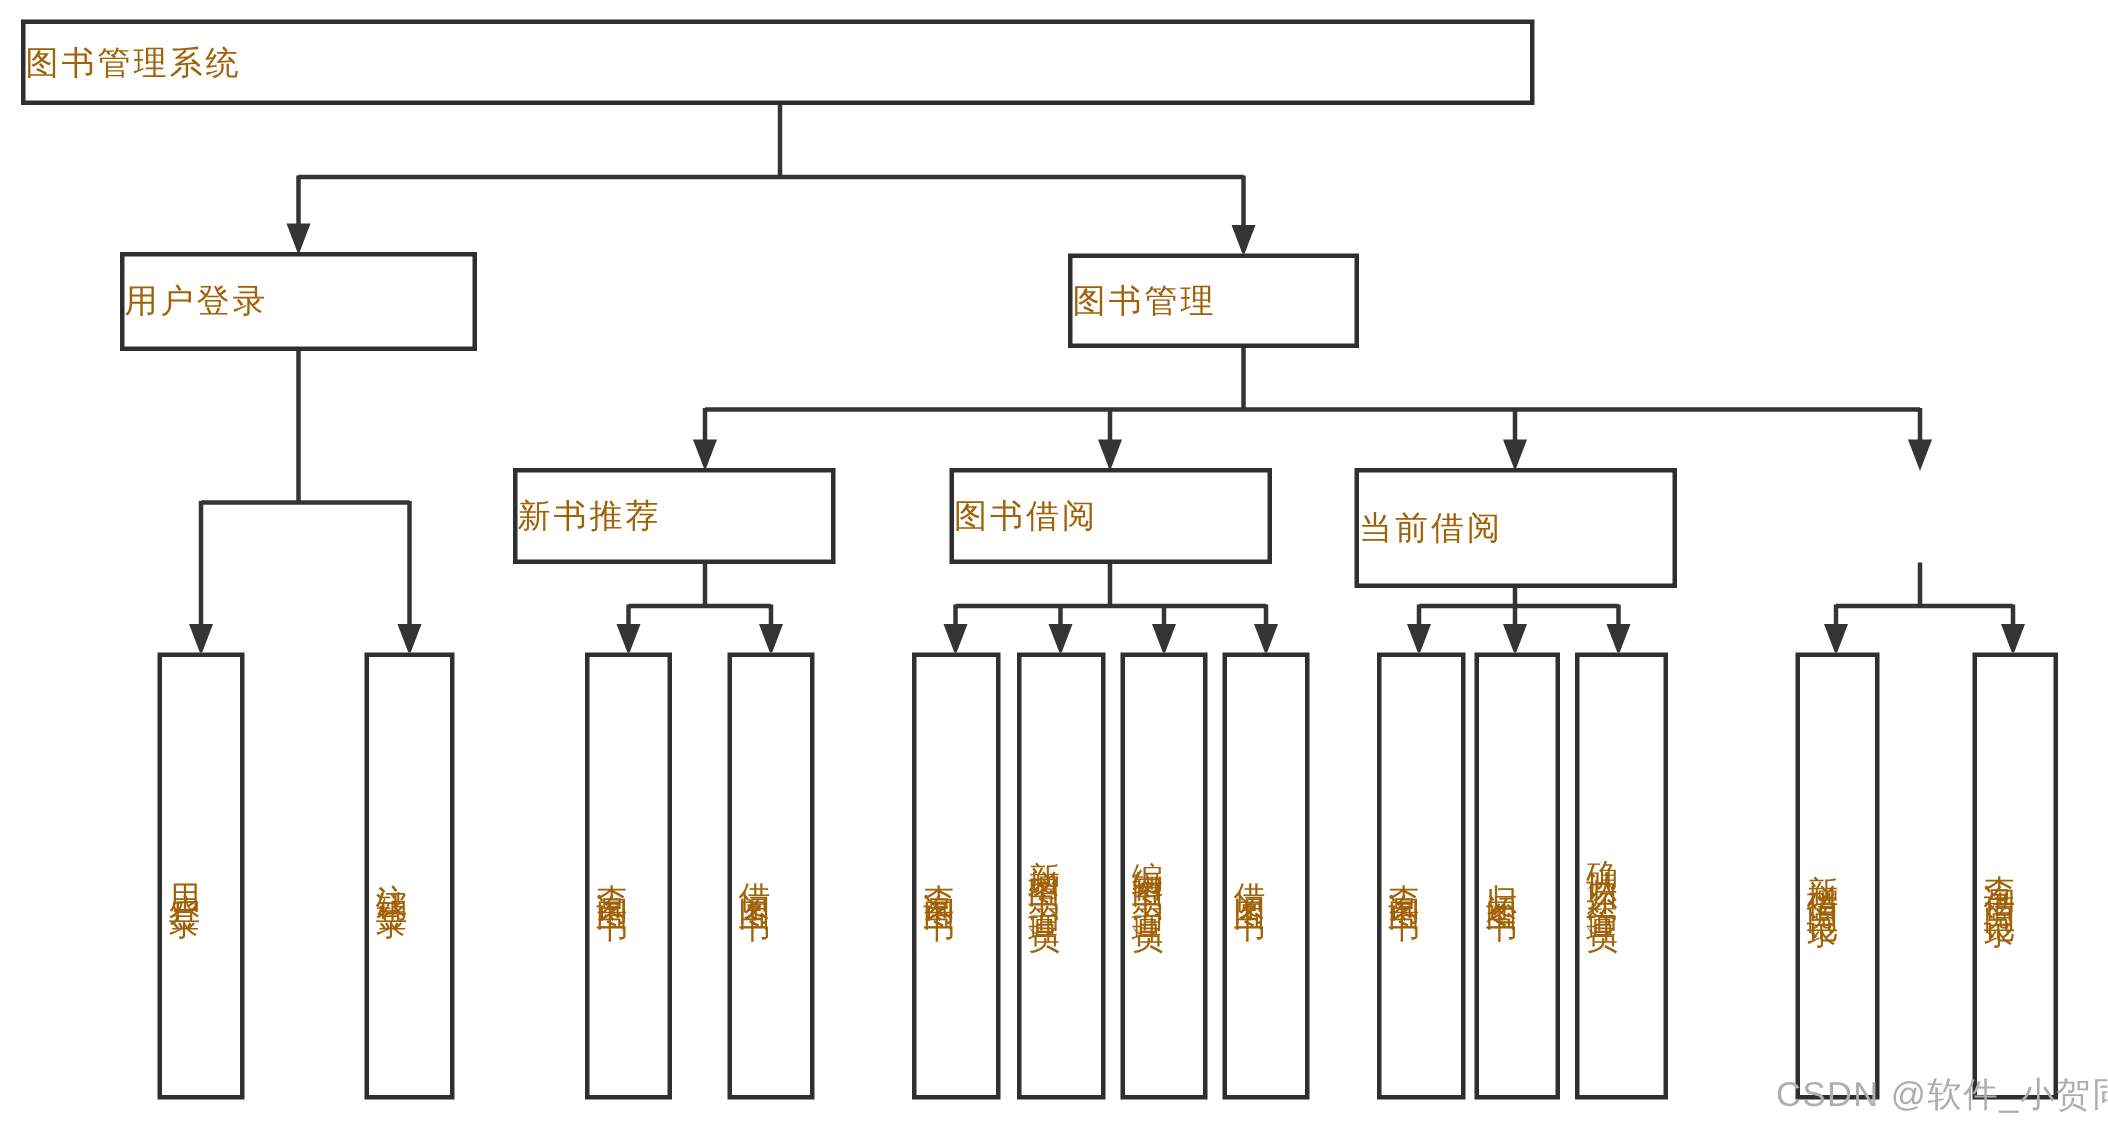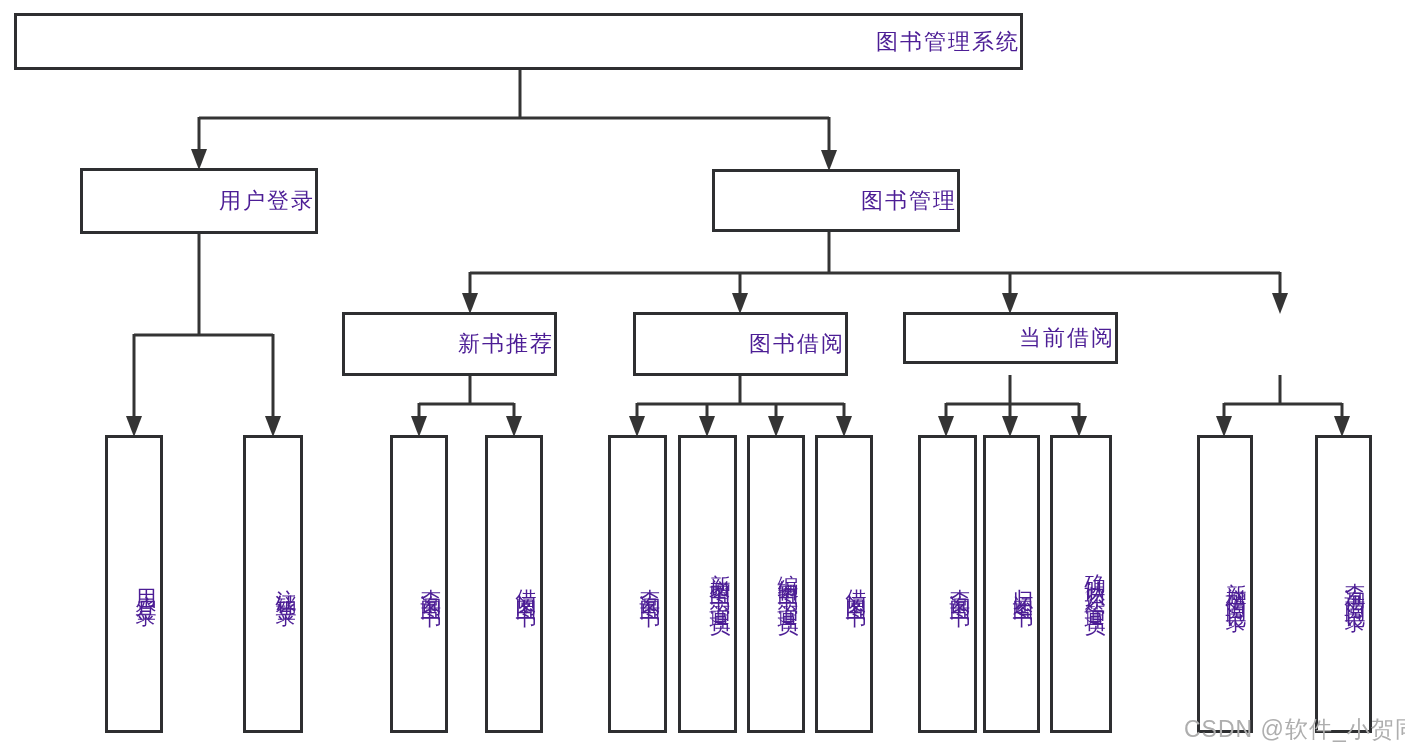--- a/index.html
+++ b/index.html
@@ -22,22 +22,22 @@
     height: 747px;
     z-index: 1;
   }
   .node {
     position: absolute;
     box-sizing: border-box;
     border: 3px solid #2e2f31;
     background: #ffffff;
     display: flex;
     align-items: center;
-    justify-content: flex-end;
-    color: #4c1d95;
+    justify-content: flex-start;
+    color: #a16207;
     z-index: 2;
   }
   .hbox {
     font-size: 22px;
     letter-spacing: 2px;
   }
   .vbox span {
     writing-mode: vertical-rl;
     text-orientation: mixed;
     font-size: 21px;
@@ -133,31 +133,31 @@
     </g>
   </svg>
 
   <div class="node hbox" style="left:14px; top:13px; width:1009px; height:57px;">
     <span>图书管理系统</span>
   </div>
 
   <div class="node hbox" style="left:80px; top:168px; width:238px; height:66px;">
     <span>用户登录</span>
   </div>
-  <div class="node hbox" style="left:712px; top:169px; width:248px; height:63px;">
+  <div class="node hbox" style="left:712px; top:169px; width:194px; height:63px;">
     <span>图书管理</span>
   </div>
 
   <div class="node hbox" style="left:342px; top:312px; width:215px; height:64px;">
     <span>新书推荐</span>
   </div>
   <div class="node hbox" style="left:633px; top:312px; width:215px; height:64px;font-family:Liberation Mono, monospace;">
     <span>图书借阅</span>
   </div>
-  <div class="node hbox" style="left:903px; top:312px; width:215px; height:52px;">
+  <div class="node hbox" style="left:903px; top:312px; width:215px; height:80px;">
     <span>当前借阅</span>
   </div>
 
   <div class="node vbox" style="left:105px; top:435px; width:58px; height:298px;">
     <span>用户登录</span>
   </div>
   <div class="node vbox" style="left:243px; top:435px; width:60px; height:298px;">
     <span>注销登录</span>
   </div>
 

